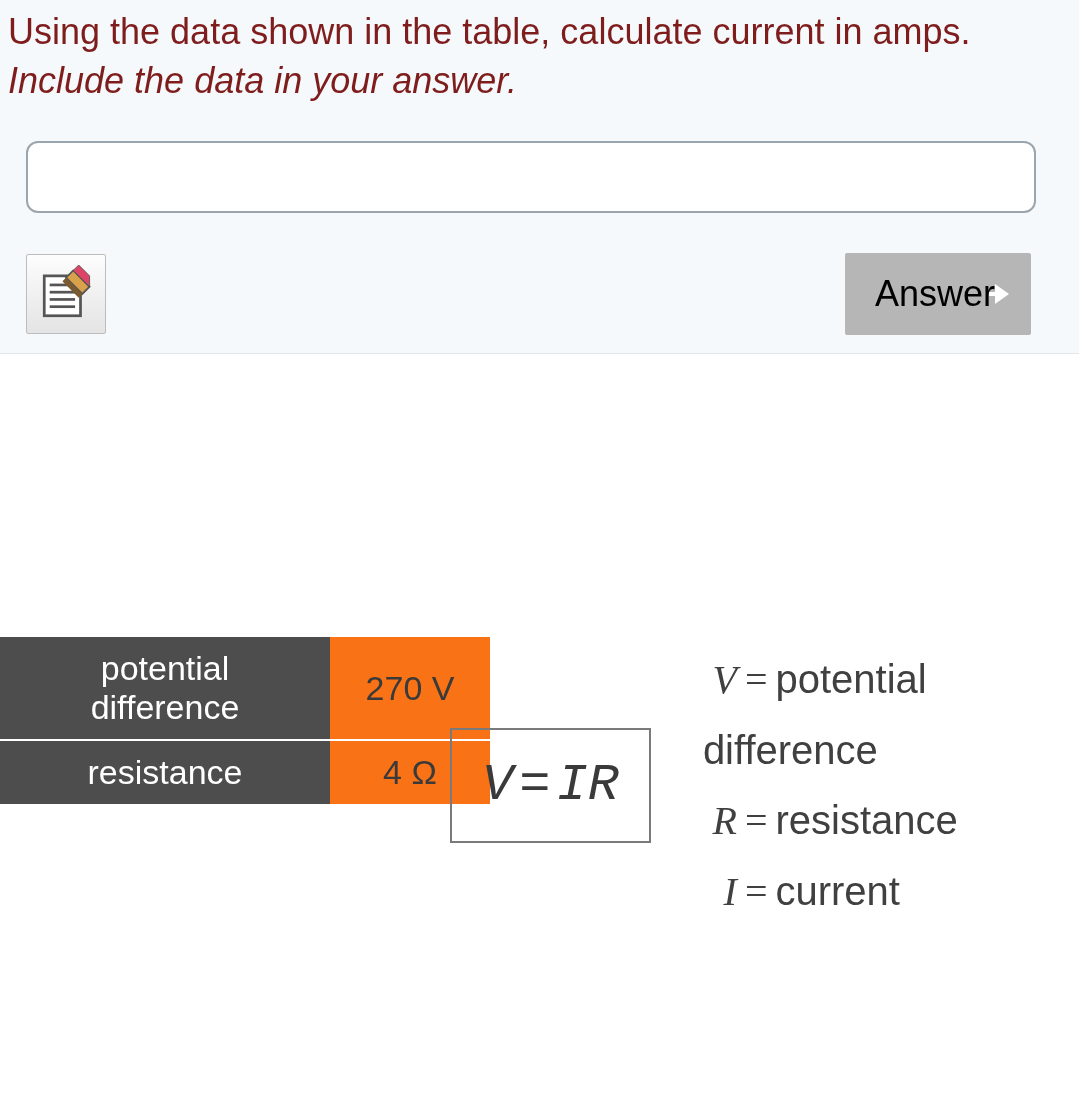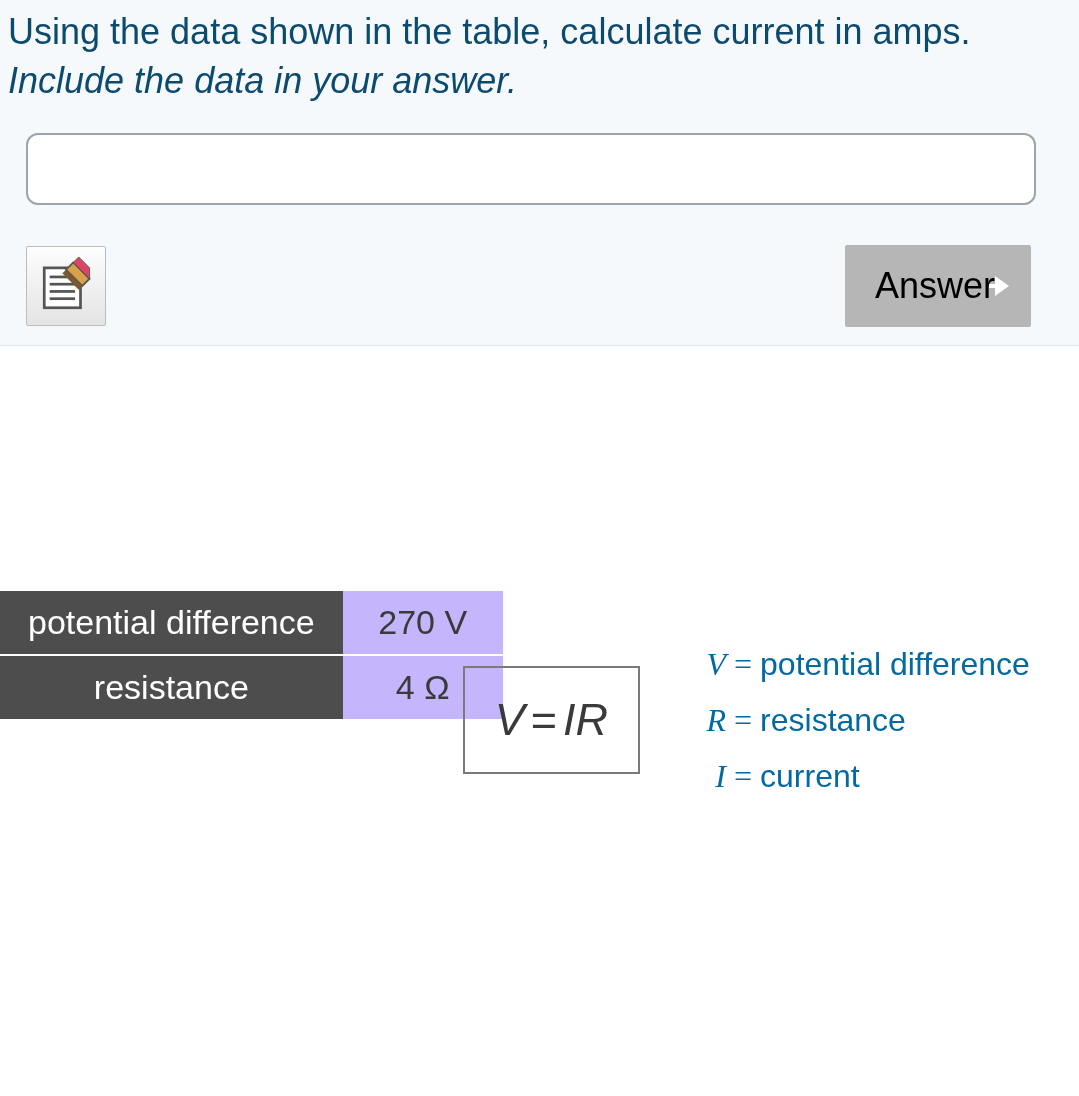--- a/index.html
+++ b/index.html
@@ -7,22 +7,22 @@
   body { background: #ffffff; overflow: hidden; }
 
   .top-section {
     background: #f5f9fc;
     padding: 8px 8px 18px 8px;
     border-bottom: 1px solid #e0e6ea;
   }
   .question-text {
     font-size: 36px;
     line-height: 1.35;
-    color: #0c4a6e;
-    margin-bottom: 28px;
+    color: #7f1d1d;
+    margin-bottom: 36px;
     padding-right: 20px;
   }
   .question-text .instruction {
     font-style: italic;
     display: block;
   }
   .answer-input {
     width: 1010px;
     height: 72px;
     margin-left: 18px;
@@ -85,43 +85,43 @@
     padding-top: 160px;
     display: flex;
     align-items: center;
   }
   .data-table {
     border-collapse: collapse;
     font-size: 34px;
   }
   .data-table td { padding: 12px 28px; text-align: center; }
   .data-table .label-cell { background: #4d4d4d; color: #ffffff; min-width: 330px; }
-  .data-table .value-cell { background: #c4b5fd; color: #3a3a3a; min-width: 160px; }
+  .data-table .value-cell { background: #f97316; color: #3a3a3a; min-width: 160px; }
   .data-table tr + tr td { border-top: 2px solid #ffffff; }
 
   .formula-row {
     margin-top: 130px;
     display: flex;
     align-items: center;
     gap: 52px;
     margin-left: -40px;
   }
   .formula-box {
     border: 2px solid #7a7a7a;
     padding: 26px 30px;
-    font-size: 45px;
-    font-family: Liberation Sans, sans-serif;
+    font-size: 52px;
+    font-family: Liberation Mono, monospace;
     font-style: italic;
     color: #3a3a3a;
     white-space: nowrap;
   }
   .formula-box .eq { font-style: normal; padding: 0 6px; }
   .legend {
-    font-size: 32px;
-    color: #0369a1;
+    font-size: 40px;
+    color: #404040;
     line-height: 1.75;
     font-family: Arial, Helvetica, sans-serif;
   }
   .legend .sym {
     font-family: "Times New Roman", Times, serif;
     font-style: italic;
     display: inline-block;
     width: 34px;
     text-align: right;
   }

